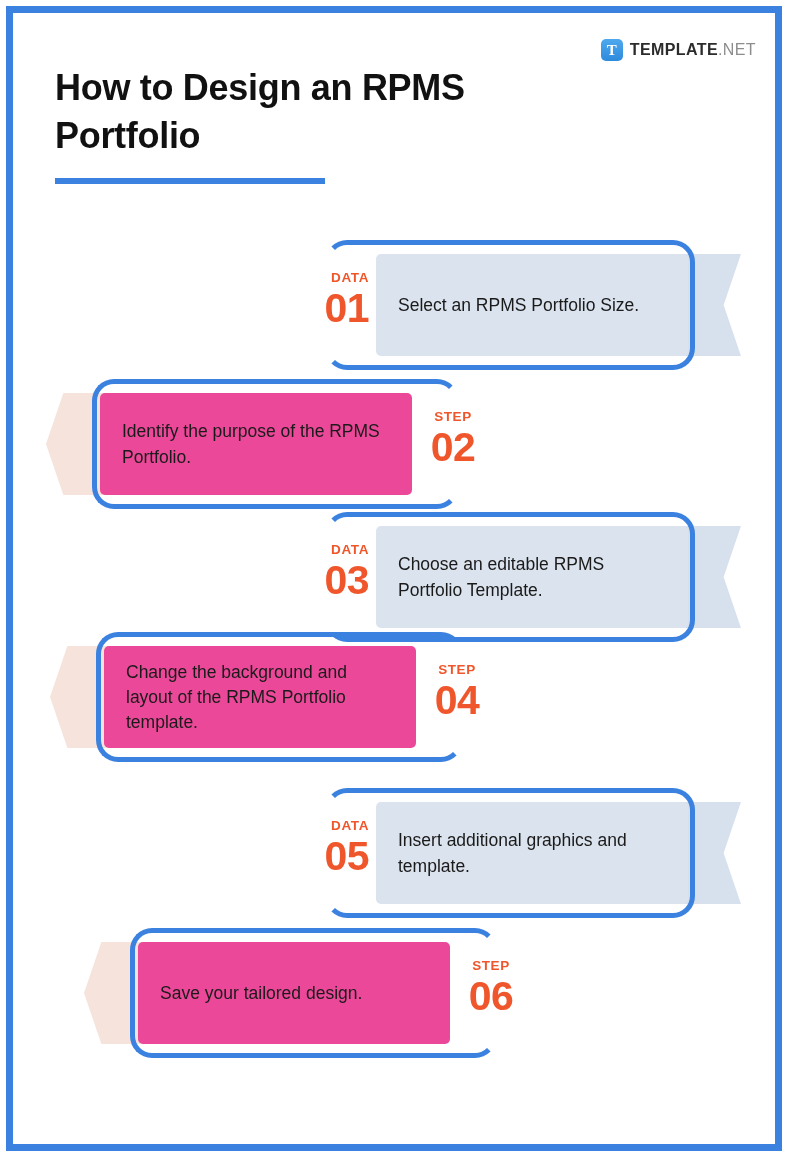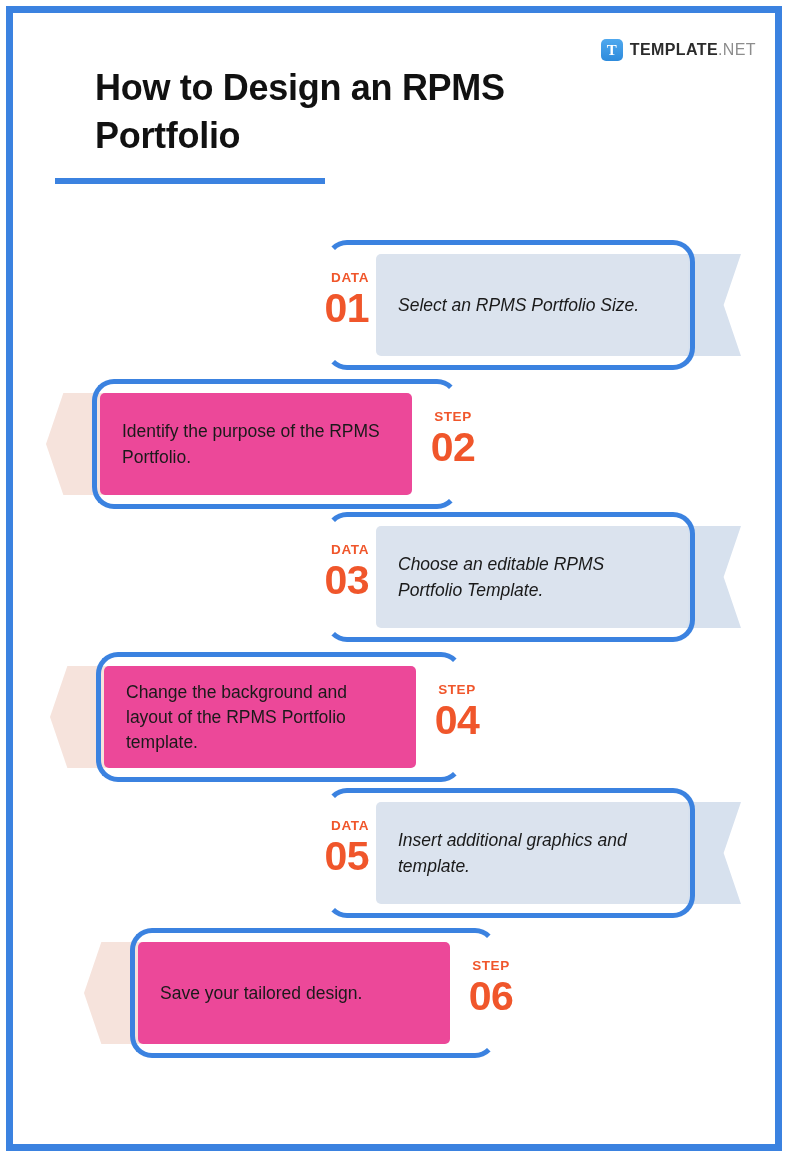--- a/index.html
+++ b/index.html
@@ -63,21 +63,20 @@
   .title {
     position: absolute;
     left: 55px;
     top: 64px;
     width: 420px;
     font-size: 36px;
     line-height: 48px;
     font-weight: bold;
     color: #111111;
     letter-spacing: -0.3px;
-    margin-left: 40px;
   }
   .title-rule {
     position: absolute;
     left: 55px;
     top: 178px;
     width: 270px;
     height: 6px;
     background: #3B82E0;
   }
 
@@ -120,21 +119,21 @@
 
   
   .panel {
     position: absolute;
     top: 14px;
     height: 102px;
     border-radius: 5px;
     display: flex;
     align-items: center;
   }
-  .panel.blue { background: #DBE3EE; font-style: italic; }
+  .panel.blue { background: #DBE3EE; }
   .panel.pink { background: #ec4899; }
   .panel .body {
     font-size: 17.5px;
     line-height: 26px;
     color: #1a1a1a;
     padding: 0 22px;
   }
 
   
   .numblock {
@@ -162,21 +161,21 @@
   
   #step-1 { left: 270px; top: 240px; width: 425px; }
   #step-3 { left: 270px; top: 512px; width: 425px; }
   #step-5 { left: 270px; top: 788px; width: 425px; }
   #step-1 .bracket, #step-3 .bracket, #step-5 .bracket { left: 55px; width: 370px; }
   #step-1 .numblock, #step-3 .numblock, #step-5 .numblock { left: 7px; text-align: right; }
   #step-1 .panel, #step-3 .panel, #step-5 .panel { left: 106px; width: 312px; }
 
   
   #step-2 { left: 92px; top: 379px; width: 402px; }
-  #step-4 { left: 96px; top: 652px; width: 402px; }
+  #step-4 { left: 96px; top: 632px; width: 402px; }
   #step-6 { left: 130px; top: 928px; width: 402px; }
   #step-2 .bracket, #step-4 .bracket, #step-6 .bracket { left: 0; width: 367px; }
   #step-2 .numblock, #step-4 .numblock, #step-6 .numblock { right: -5px; }
   #step-2 .panel, #step-4 .panel, #step-6 .panel { left: 8px; width: 312px; }
 
   #step-4 .panel .body { line-height: 25px; }
 </style>
 </head>
 <body>
 

